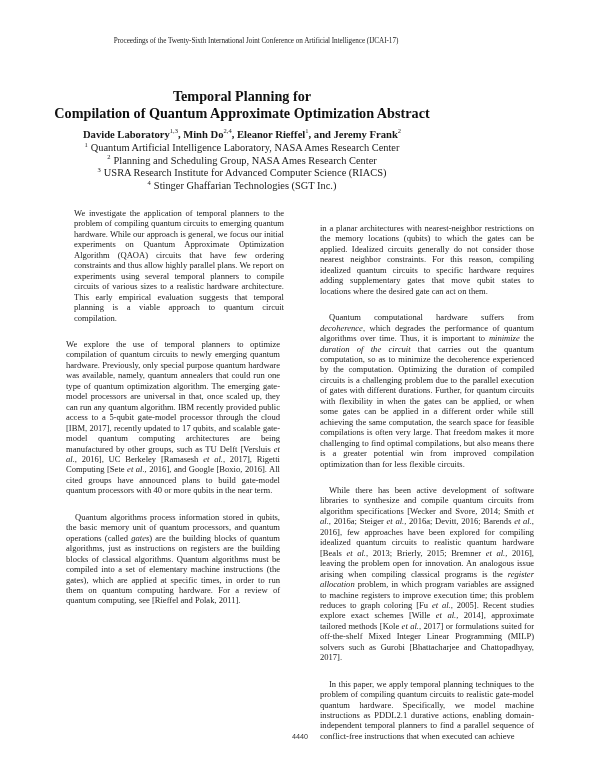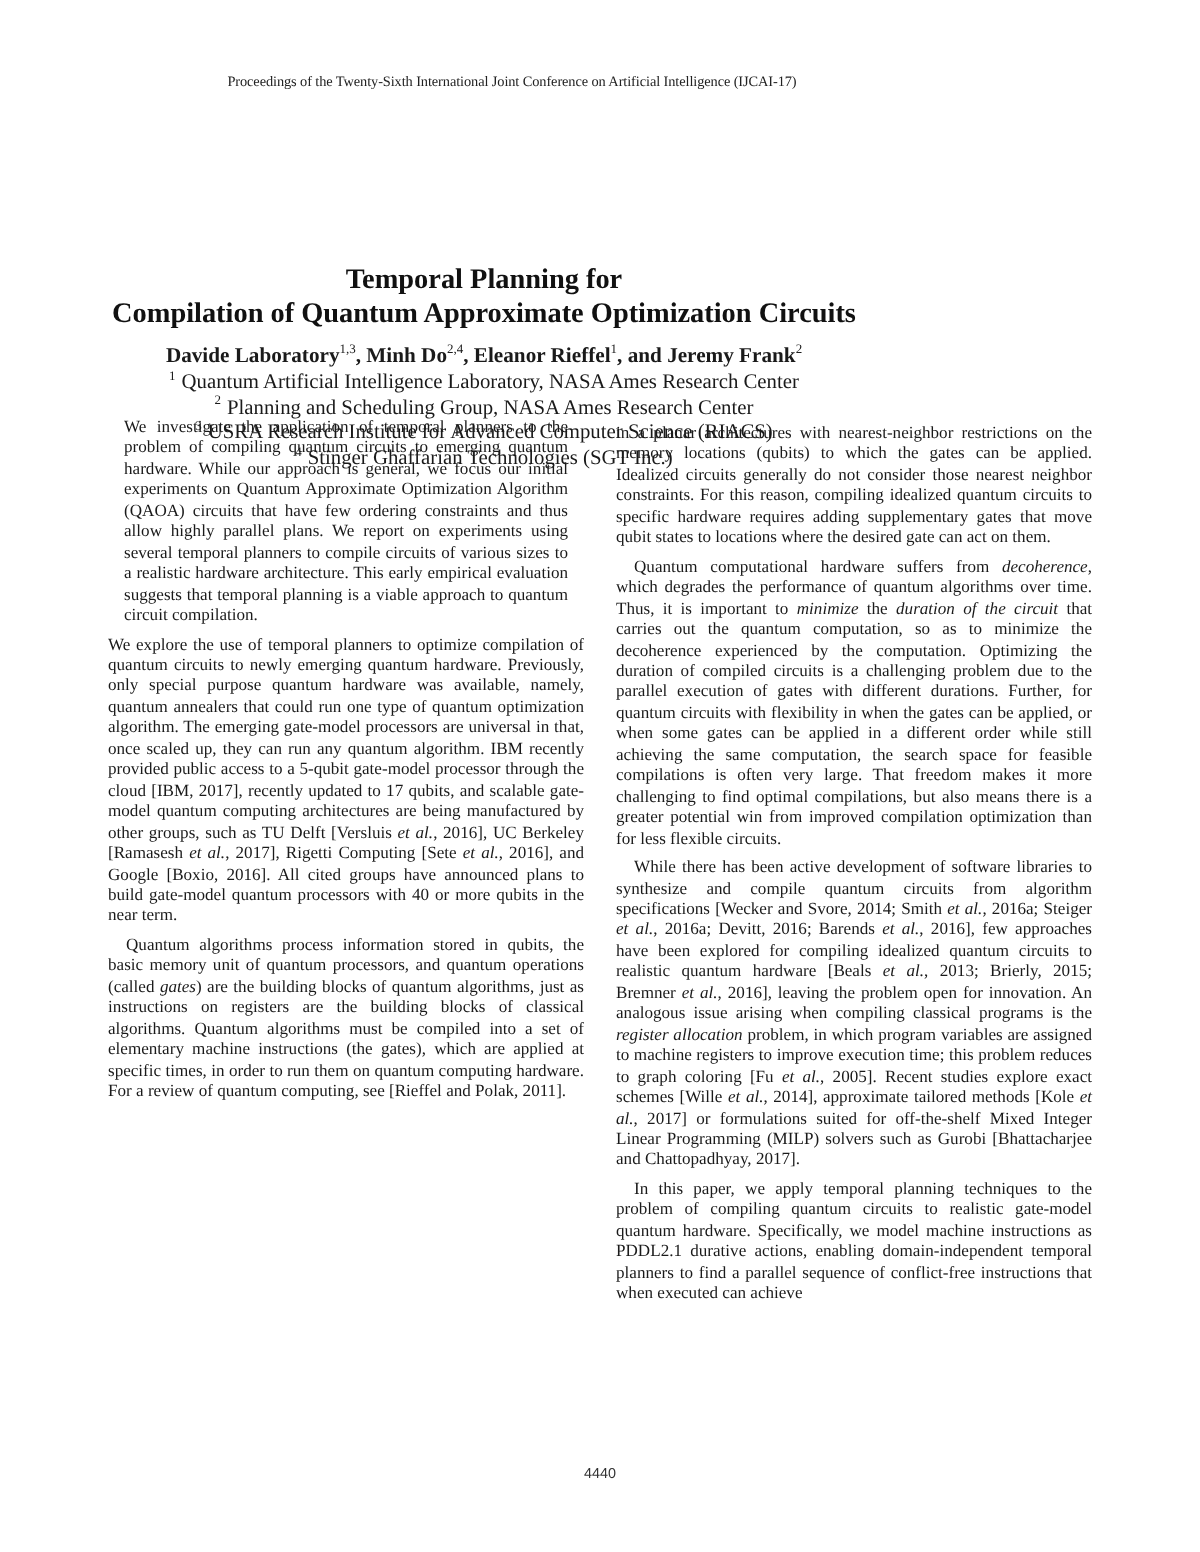--- a/index.html
+++ b/index.html
@@ -1,44 +1,44 @@
 <!DOCTYPE html>
 <html><head>
 <meta charset="utf-8">
 <style>
   html, body { margin: 0; padding: 0; background: #ffffff; }
   body { width: 600px; height: 776px; position: relative; overflow: hidden; color: #1a1a1a; font-family: "Liberation Serif", "DejaVu Serif", serif; }
   .running-head { position: absolute; top: 37px; left: 0; width: 512px; text-align: center; font-size: 7.2px; color: #222; letter-spacing: -0.05px; }
-  .title-block { position: absolute; top: 88px; left: 0; width: 484px; text-align: center; margin-top: 44px; }
+  .title-block { position: absolute; top: 88px; left: 0; width: 484px; text-align: center; }
   .title { font-weight: bold; font-size: 14.2px; line-height: 17px; margin: 0; color: #111; }
   .authors { font-weight: bold; font-size: 10.6px; line-height: 14px; margin-top: 6px; }
   .authors sup { font-size: 6.5px; font-weight: normal; vertical-align: super; line-height: 0; }
   .affil { font-size: 10.4px; line-height: 12.7px; }
   .affil sup { font-size: 6.5px; vertical-align: super; line-height: 0; margin-right: 3px; }
   .col { position: absolute; font-size: 8.55px; line-height: 10.45px; text-align: justify; }
   .col-left { left: 50px; top: 208px; width: 246px; }
   .col-right { left: 304px; top: 207px; width: 246px; }
   .abstract-heading { text-align: center; font-weight: bold; font-size: 10.2px; margin: 0 0 3px 0; line-height: 13px; }
-  .abstract-body { margin: 0 12px 0 12px; text-align: justify; }
+  .abstract-body { margin: 0 12px 0 24px; text-align: justify; }
   .section-heading { font-weight: bold; font-size: 11px; margin: 15px 0 5px 0; line-height: 13px; }
   .section-heading .num { display: inline-block; width: 17px; }
-  p { margin: 4px; }
+  p { margin: 16px; }
   p.indent { text-indent: 9px; }
   em { font-style: italic; }
   .page-number { position: absolute; top: 732px; left: 0; width: 600px; text-align: center; font-family: "Liberation Sans", "DejaVu Sans", sans-serif; font-size: 7.2px; color: #333; }
 </style>
 </head>
 <body>
 
 <div class="running-head">Proceedings of the Twenty-Sixth International Joint Conference on Artificial Intelligence (IJCAI-17)</div>
 
 <div class="title-block">
   <h1 class="title">
     <span>Temporal Planning for</span><br>
-    <span>Compilation of Quantum Approximate Optimization Circuits</span>
+    <span>Compilation of Quantum Approximate Optimization Abstract</span>
   </h1>
   <div class="authors">
     <span>Davide Laboratory</span><sup>1,3</sup><span>, </span><span>Minh Do</span><sup>2,4</sup><span>, </span><span>Eleanor Rieffel</span><sup>1</sup><span>, and </span><span>Jeremy Frank</span><sup>2</sup>
   </div>
   <div class="affil"><sup>1</sup><span>Quantum Artificial Intelligence Laboratory, NASA Ames Research Center</span></div>
   <div class="affil"><sup>2</sup><span>Planning and Scheduling Group, NASA Ames Research Center</span></div>
   <div class="affil"><sup>3</sup><span>USRA Research Institute for Advanced Computer Science (RIACS)</span></div>
   <div class="affil"><sup>4</sup><span>Stinger Ghaffarian Technologies (SGT Inc.)</span></div>
 </div>
 

